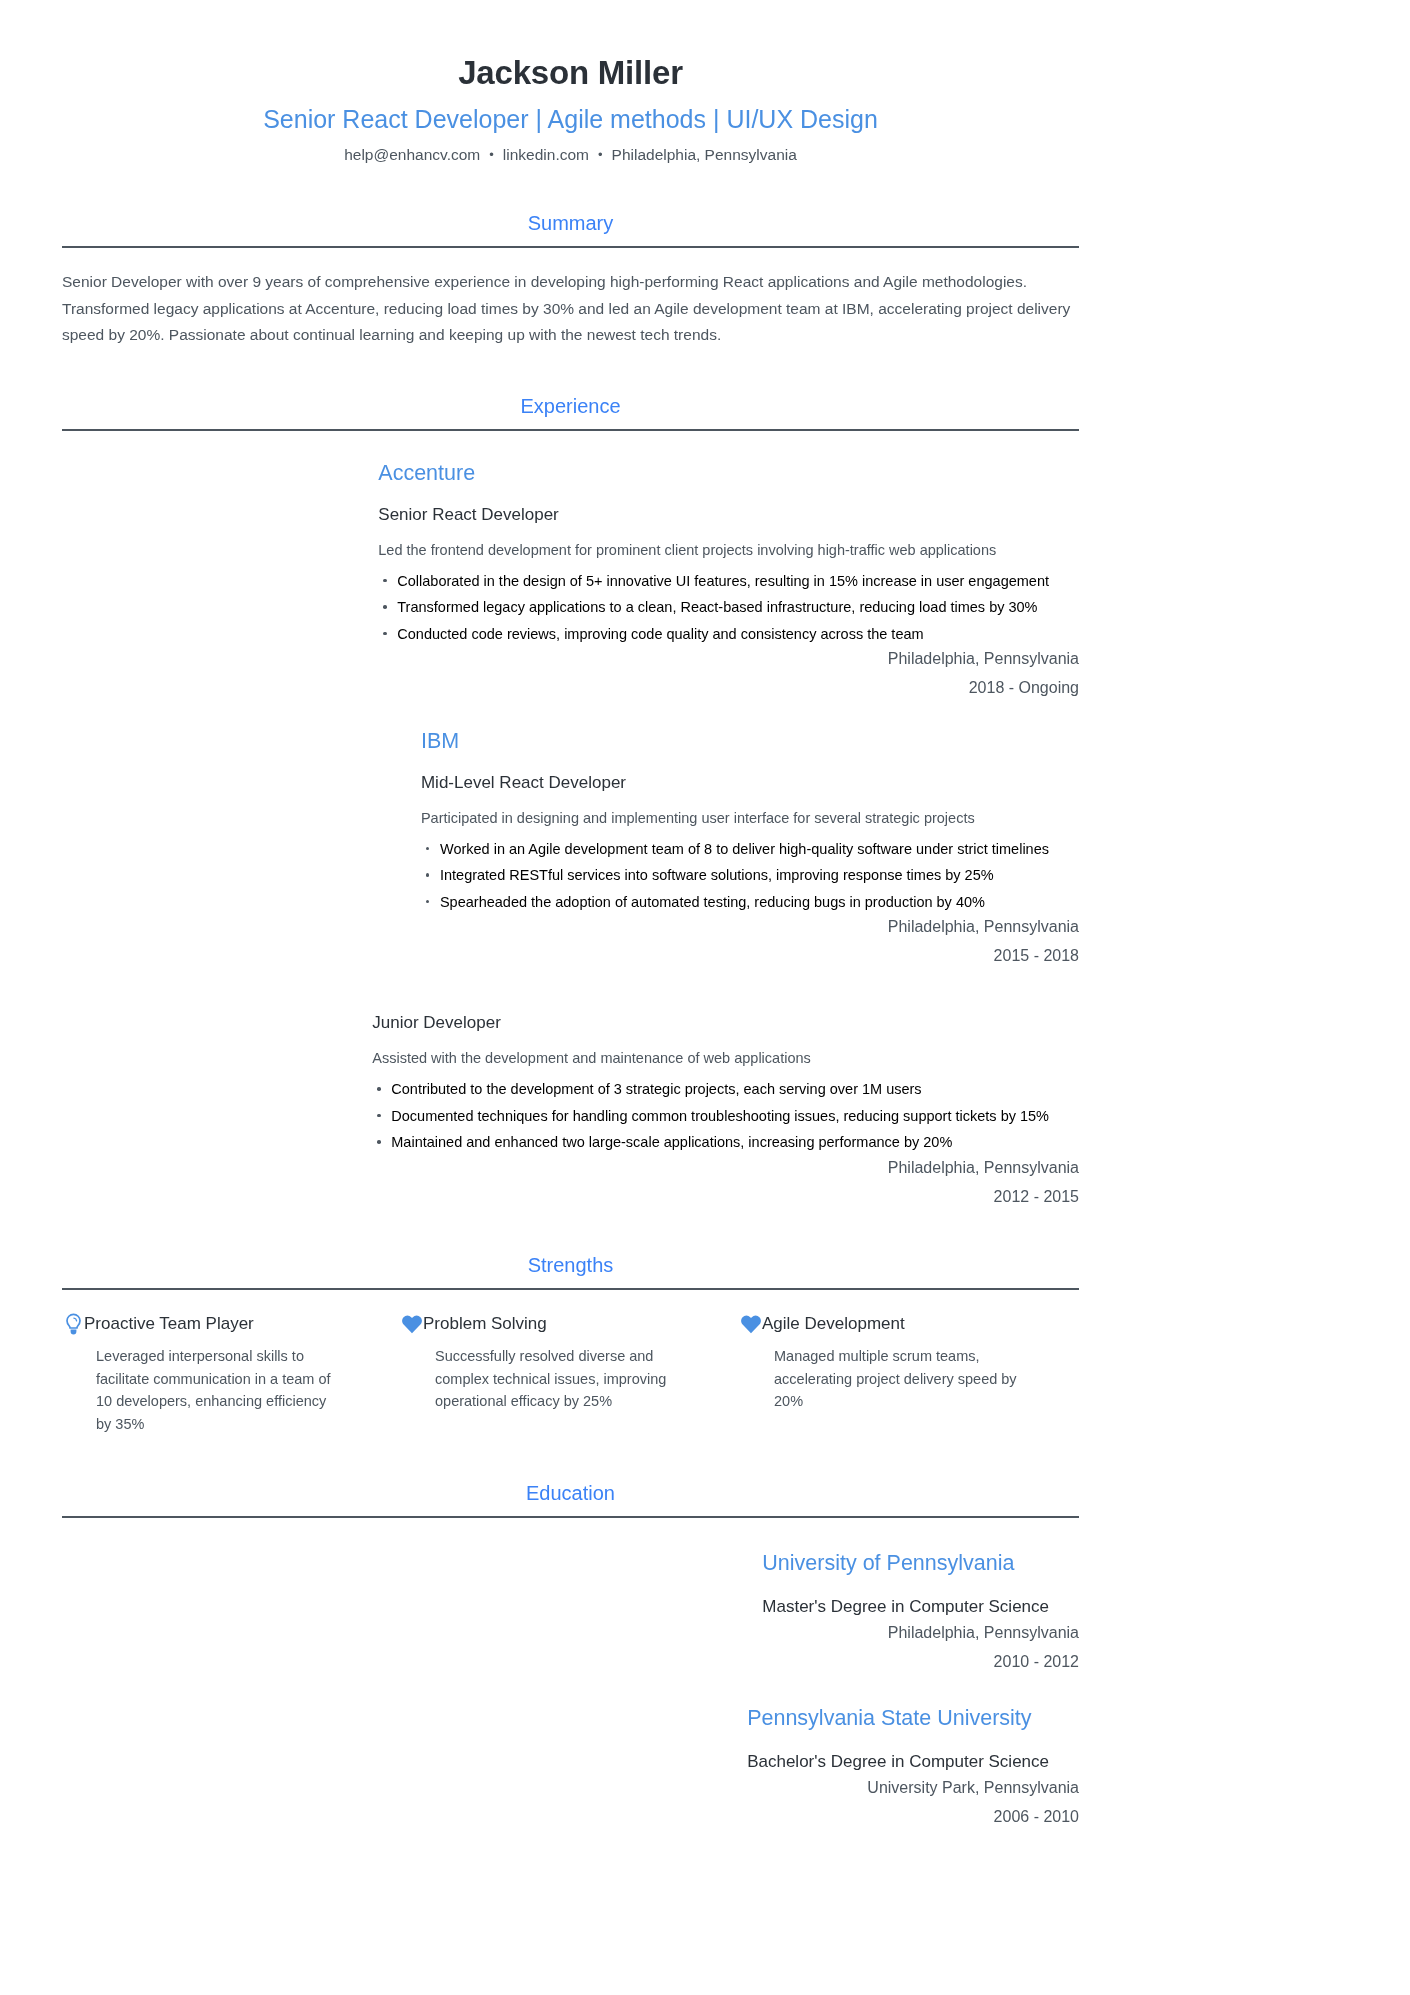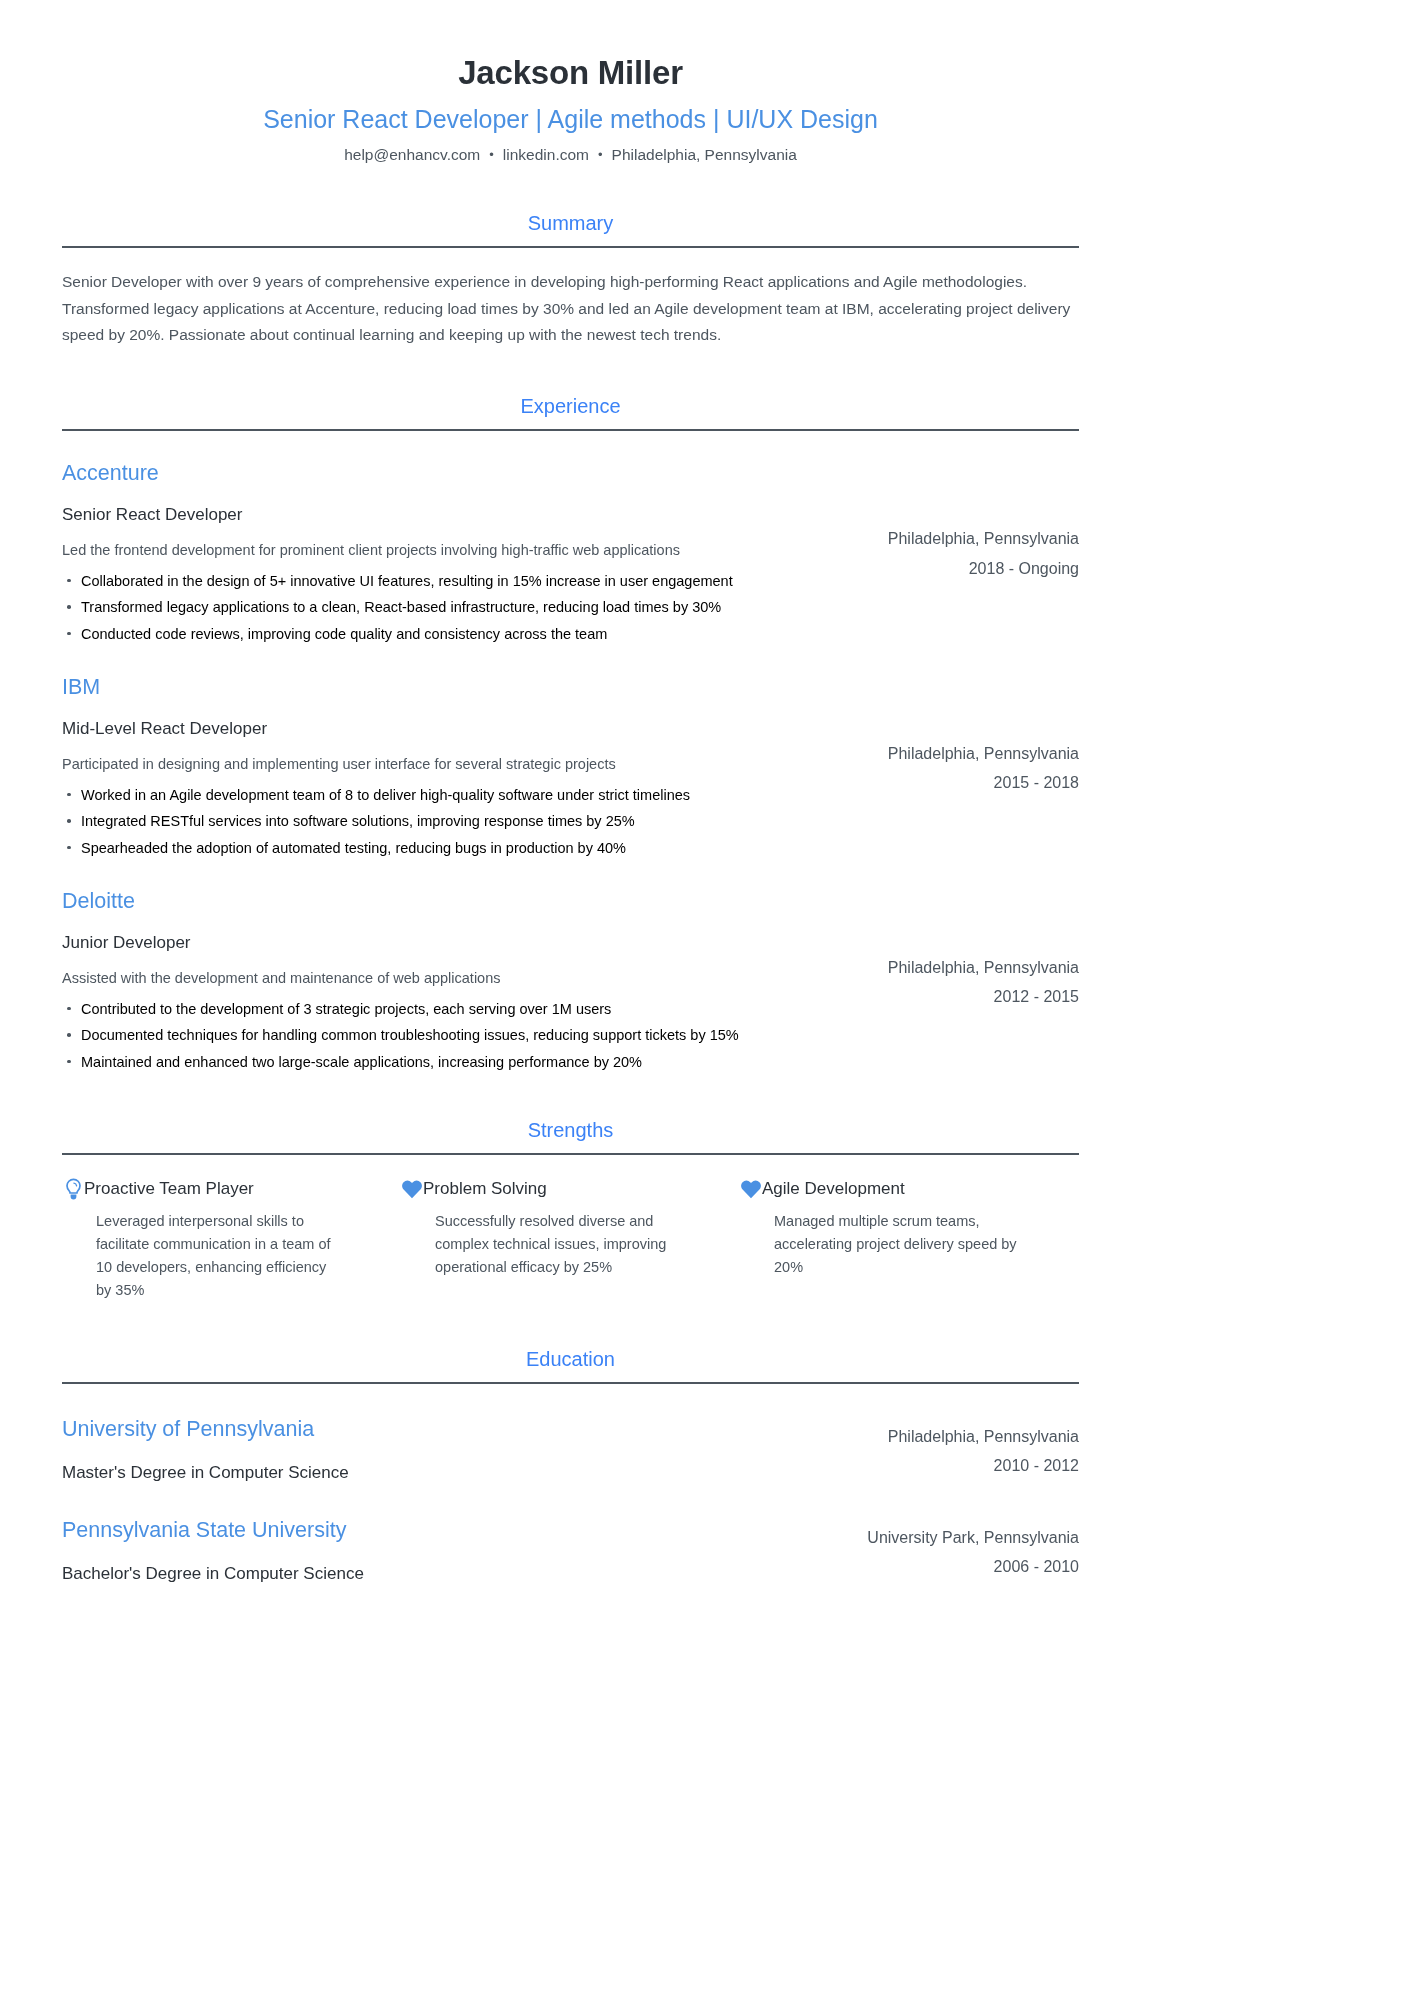--- a/index.html
+++ b/index.html
@@ -69,21 +69,21 @@
 
   .summary-text {
     margin-top: 21px;
     font-size: 15.5px;
     line-height: 1.72;
     color: #4d565f;
     max-width: 1230px;
   }
 
   
-  .entry { margin-top: 29px; display: flex; align-items: center; }
+  .entry { margin-top: 29px; display: flex; align-items: flex-end; flex-direction: column; }
   .entry:first-of-type { margin-top: 26px; }
   .entry-main { flex: 1 1 auto; min-width: 0; padding-right: 30px; }
   .entry-side {
     flex: 0 0 auto;
     width: 235px;
     text-align: right;
     font-size: 16px;
     color: #4d565f;
     line-height: 1.38;
     padding-top: 3px;
@@ -220,21 +220,20 @@
         </ul>
       </div>
       <div class="entry-side">
         <div class="location">Philadelphia, Pennsylvania</div>
         <div class="period">2015 - 2018</div>
       </div>
     </div>
 
     <div class="entry">
       <div class="entry-main">
-        <div class="org-name">Deloitte</div>
         <div class="job-title">Junior Developer</div>
         <div class="job-desc">Assisted with the development and maintenance of web applications</div>
         <ul class="bullets">
           <li>Contributed to the development of 3 strategic projects, each serving over 1M users</li>
           <li>Documented techniques for handling common troubleshooting issues, reducing support tickets by 15%</li>
           <li>Maintained and enhanced two large-scale applications, increasing performance by 20%</li>
         </ul>
       </div>
       <div class="entry-side">
         <div class="location">Philadelphia, Pennsylvania</div>

